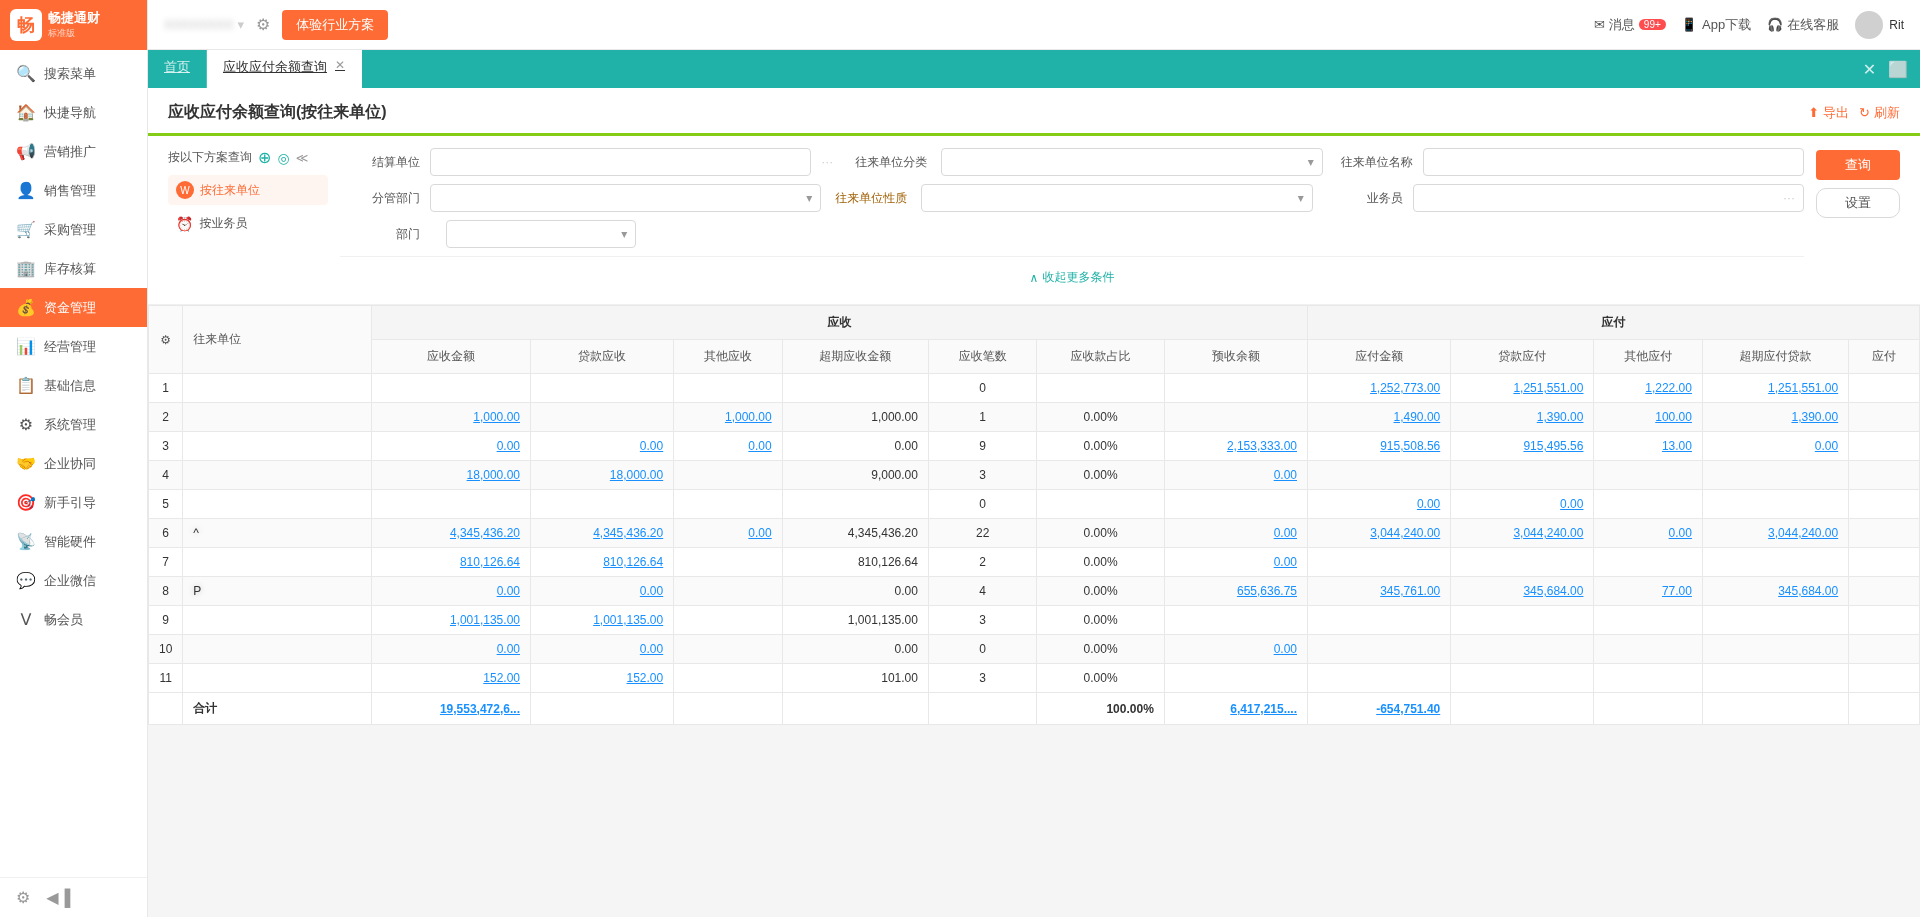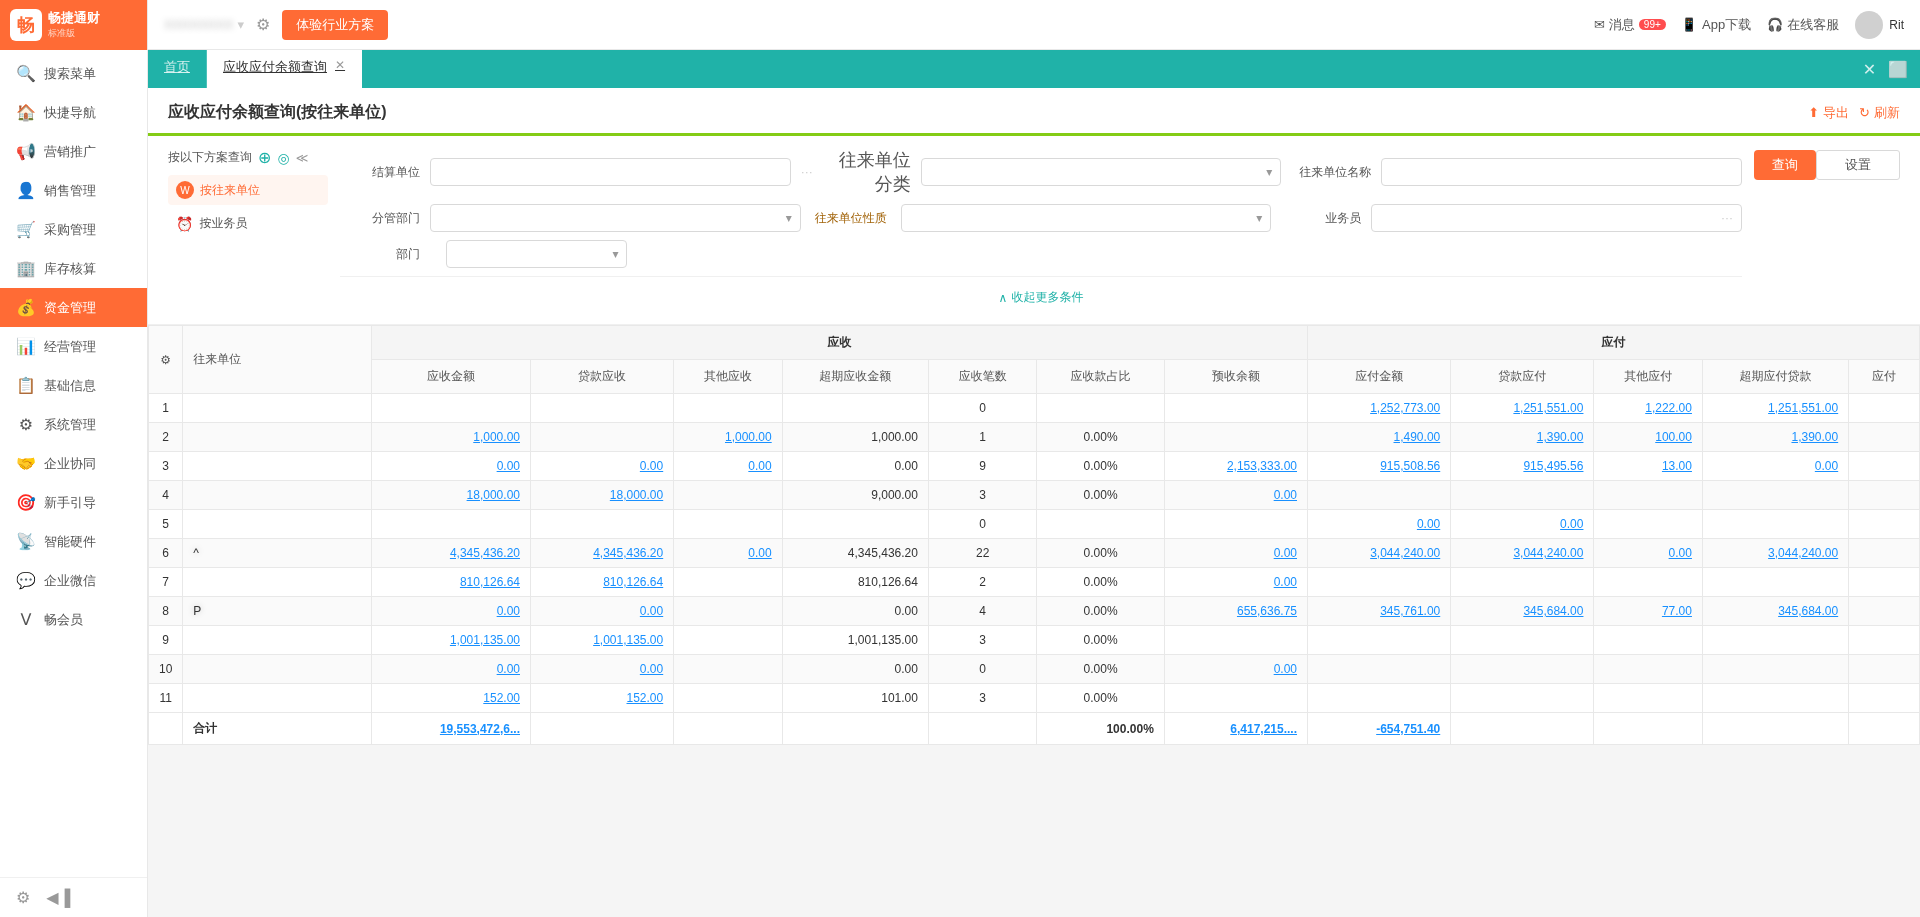--- a/index.html
+++ b/index.html
@@ -143,21 +143,21 @@
     
     .main::-webkit-scrollbar { width: 6px; }
     .main::-webkit-scrollbar-track { background: #f0f0f0; }
     .main::-webkit-scrollbar-thumb { background: #ccc; border-radius: 3px; }
 
     .filter-query-btn {
       background: #ff6b35; color: #fff; border: none; border-radius: 4px;
       padding: 6px 18px; cursor: pointer; font-size: 13px;
     }
     .filter-set-btn {
-      background: #fff; color: #555; border: 1px solid #d9d9d9; border-radius: 3px;
+      background: #fff; color: #555; border: 1px solid #d9d9d9; border-radius: 10px;
       padding: 5px 28px; cursor: pointer; font-size: 13px;
     }
   </style>
 </head>
 <body>
 
 <div class="sidebar">
   <div class="sidebar-logo">
     <div class="sidebar-logo-icon">畅</div>
     <div>
@@ -311,21 +311,21 @@
             <span style="color:#555; font-size:12px;">按业务员</span>
           </div>
         </div>
 
         <div style="flex:1;">
 
           <div style="display:grid; grid-template-columns:80px 1fr 20px 80px 1fr 80px 1fr; gap:6px 10px; align-items:center; margin-bottom:8px;">
             <span style="font-size:12px; color:#555; text-align:right;">结算单位</span>
             <input class="filter-field-input" style="height: 28px; border: 1px solid rgb(217, 217, 217); border-radius: 4px; padding: 0px 8px;">
             <span style="color:#ccc;">···</span>
-            <span style="font-size:18px; color:#555; text-align:right;">往来单位分类</span>
+            <span style="font-size:12px; color:#555; text-align:center;">往来单位分类</span>
             <div style="height:28px; border:1px solid #d9d9d9; border-radius:4px; padding:0 8px; display:flex; align-items:center; justify-content:space-between; background:#fff; cursor:pointer;">
               <span></span>
                 <span style="color:#999;">▾</span>
             </div>
             <span style="font-size:12px; color:#555; text-align:right;">往来单位名称</span>
             <input class="filter-field-input" style="height: 28px; border: 1px solid rgb(217, 217, 217); border-radius: 4px; padding: 0px 8px;">
           </div>
 
           <div style="display:grid; grid-template-columns:80px 1fr 80px 1fr 80px 1fr; gap:6px 10px; align-items:center; margin-bottom:8px;">
             <span style="font-size:12px; color:#555; text-align:right;">分管部门</span>
@@ -353,21 +353,21 @@
           </div>
 
           <div style="text-align:center; border-top:1px solid #f0f0f0; padding-top:6px;">
             <div class="collapse-btn">
               <span>∧</span>
               <span>收起更多条件</span>
             </div>
           </div>
         </div>
 
-        <div style="display:flex; padding-top:2px;">
+        <div style="display:flex; flex-direction:column; gap:8px; padding-top:2px;">
           <button class="filter-query-btn">查询</button>
           <button class="filter-set-btn">设置</button>
         </div>
       </div>
     </div>
 
     <div style="background:#fff; overflow-x:auto;">
       <table class="data-table">
         <thead>
           <tr>

